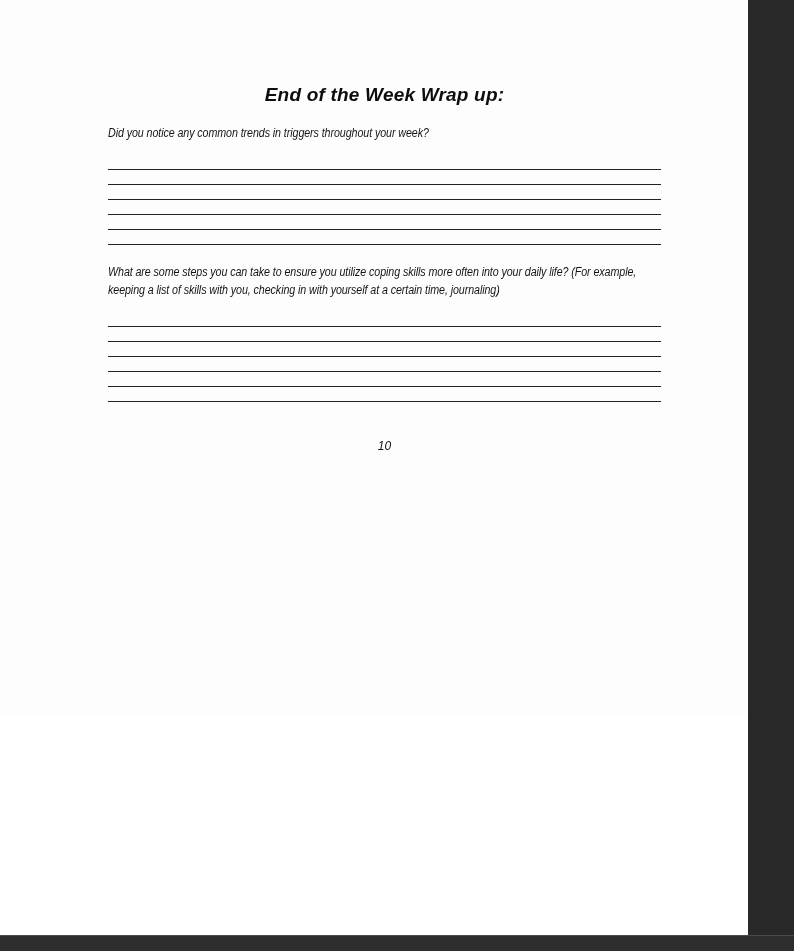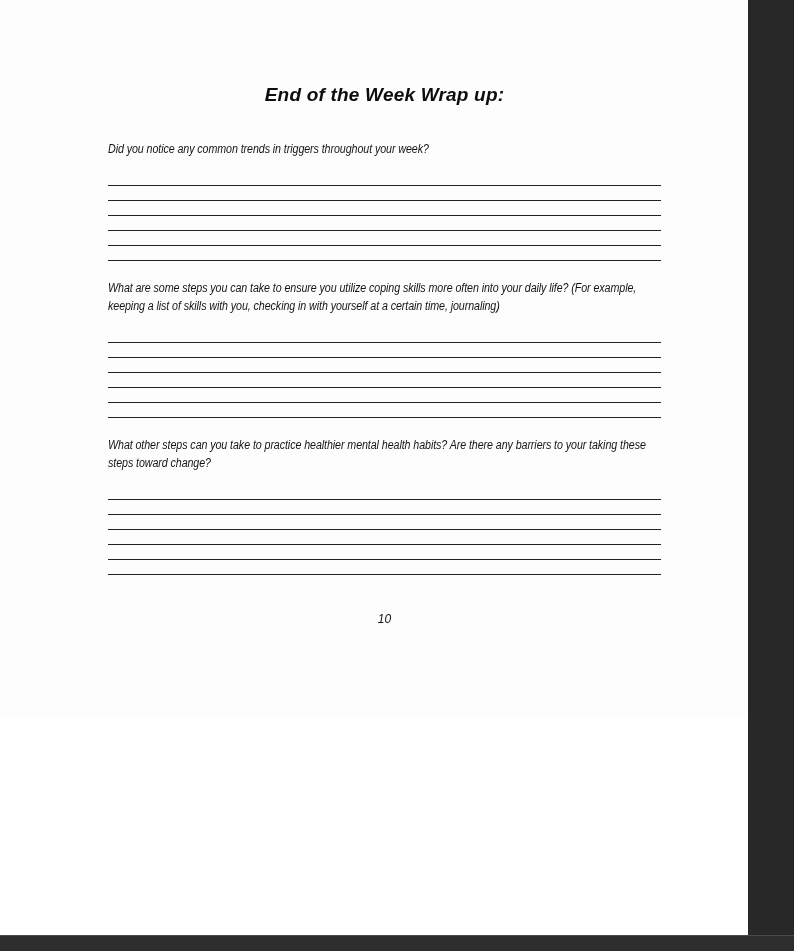--- a/index.html
+++ b/index.html
@@ -39,21 +39,21 @@
   .title {
     margin: 83px 0 0 0;
     font-size: 19px; line-height: 24px;
     font-weight: 700; font-style: italic;
     text-align: center;
     color: #0d0d0d;
     letter-spacing: 0.2px;
   }
 
   .section { margin-top: 18px; }
-  #sections .section:first-child { margin-top: 33px; }
+  #sections .section:first-child { margin-top: 17px; }
 
   .question {
     margin: 0;
     font-style: italic;
     font-size: 12px; line-height: 18px;
     color: #141414;
     letter-spacing: -0.1px;
     width: 620px;                 
     transform: scaleX(0.892);     
     transform-origin: 0 0;
@@ -96,30 +96,19 @@
           <p class="question">What are some steps you can take to ensure you utilize coping skills more often into your daily life? (For example, keeping a list of skills with you, checking in with yourself at a certain time, journaling)</p>
           <div class="answer-lines">
             <div class="rule"></div>
             <div class="rule"></div>
             <div class="rule"></div>
             <div class="rule"></div>
             <div class="rule"></div>
             <div class="rule"></div>
           </div>
         </div>
-        <div class="section">
-          <p class="question">What other steps can you take to practice healthier mental health habits? Are there any barriers to your taking these steps toward change?</p>
-          <div class="answer-lines">
-            <div class="rule"></div>
-            <div class="rule"></div>
-            <div class="rule"></div>
-            <div class="rule"></div>
-            <div class="rule"></div>
-            <div class="rule"></div>
-          </div>
-        </div>
       </div>
     <div class="page-number">10</div>
   </div>
 </div>
 
 <div class="band-right"></div>
 <div class="band-bottom"></div>
 
 </body></html>

